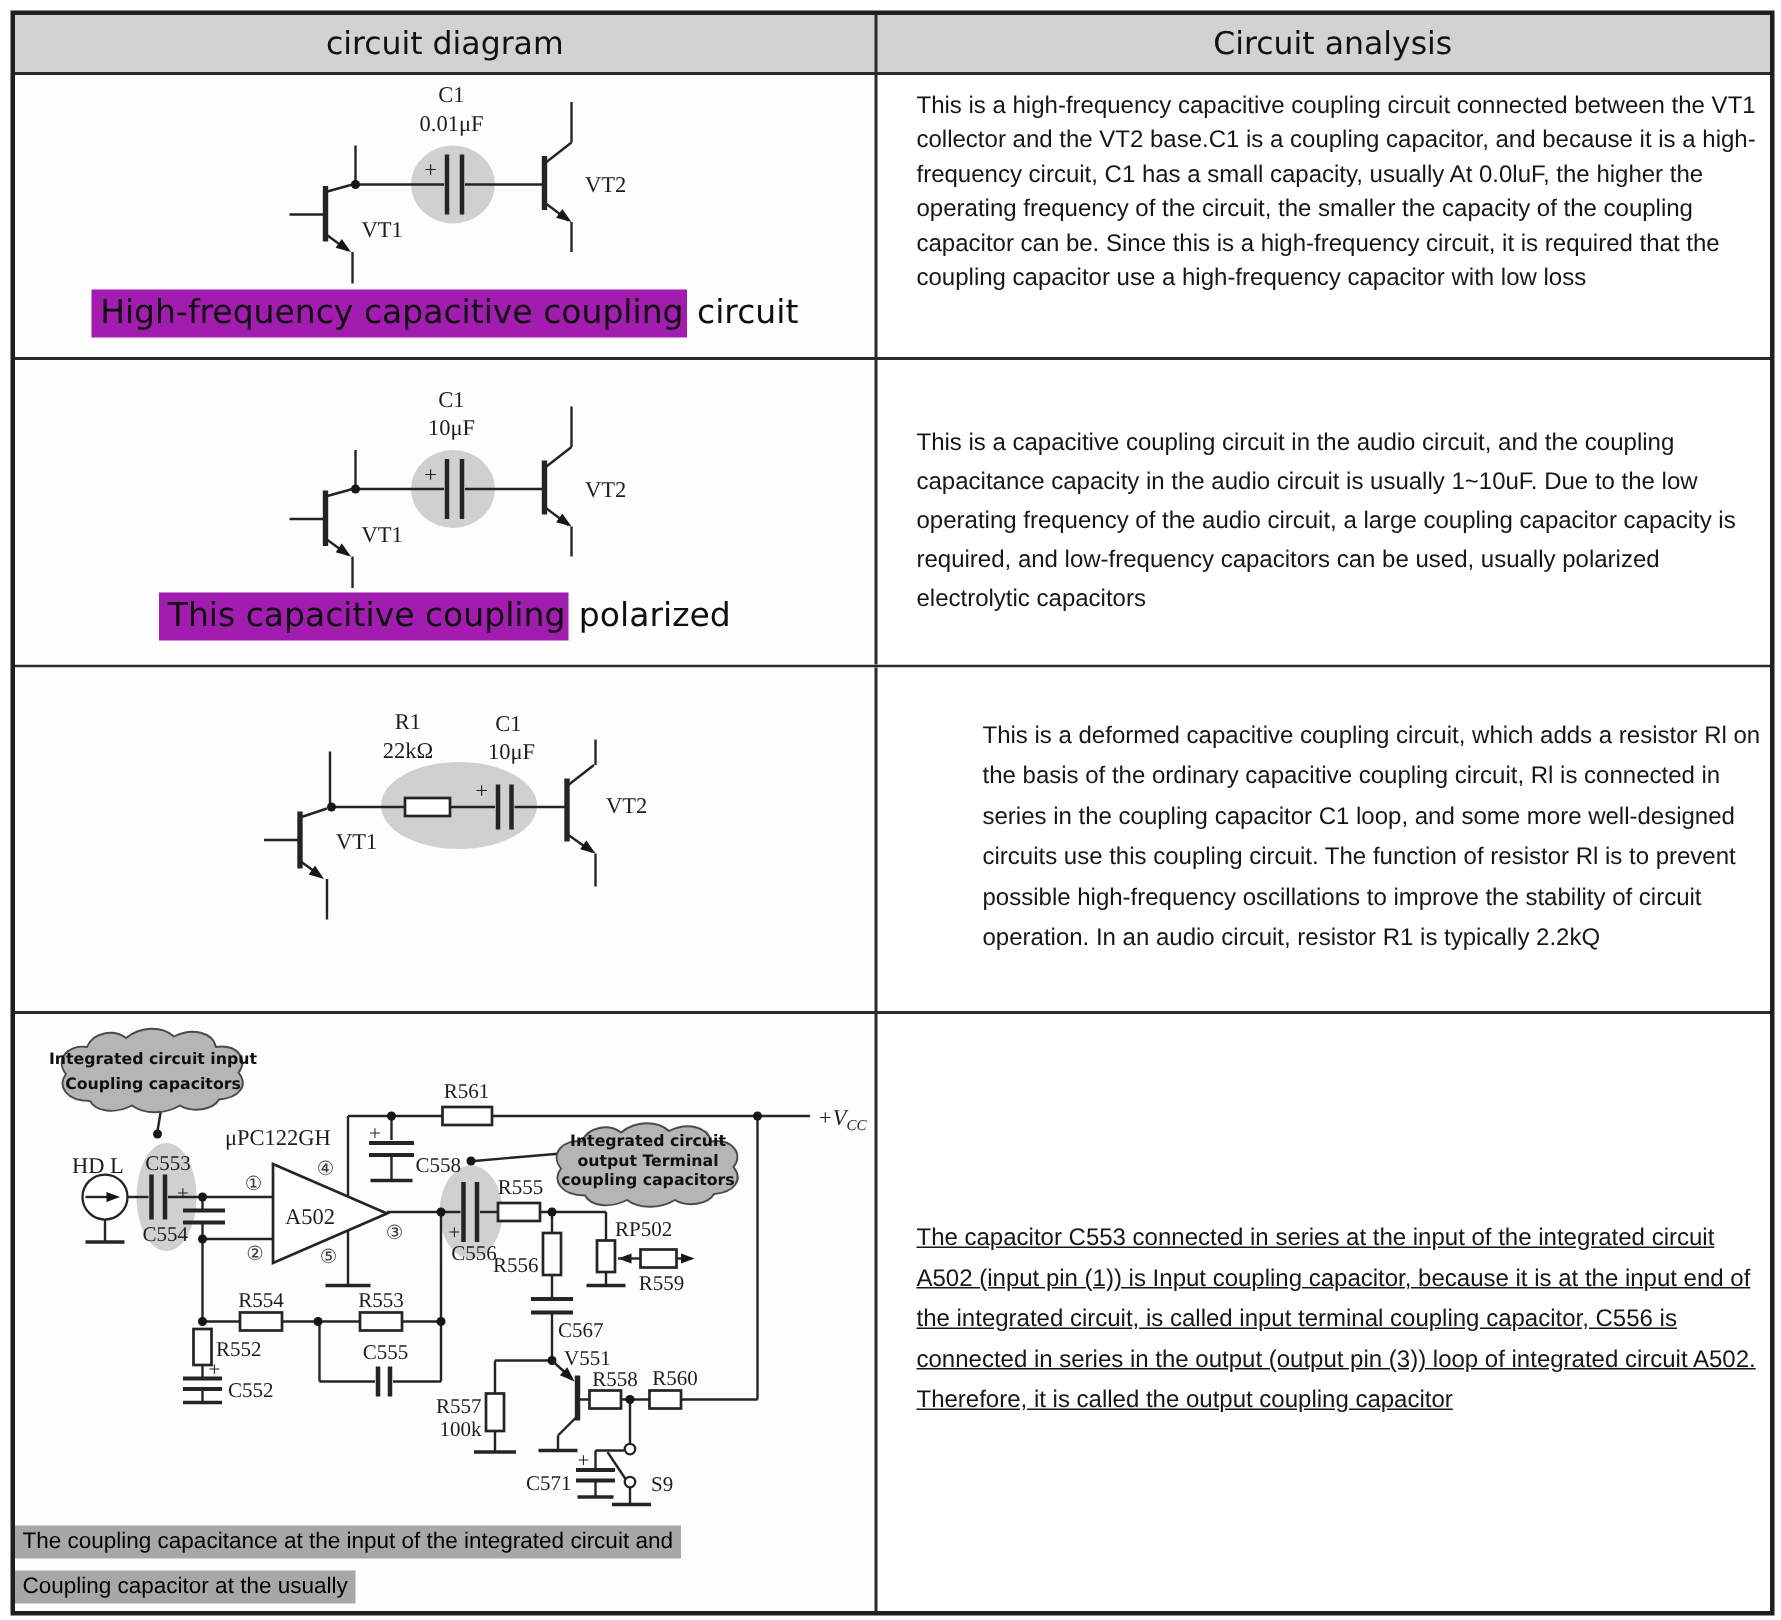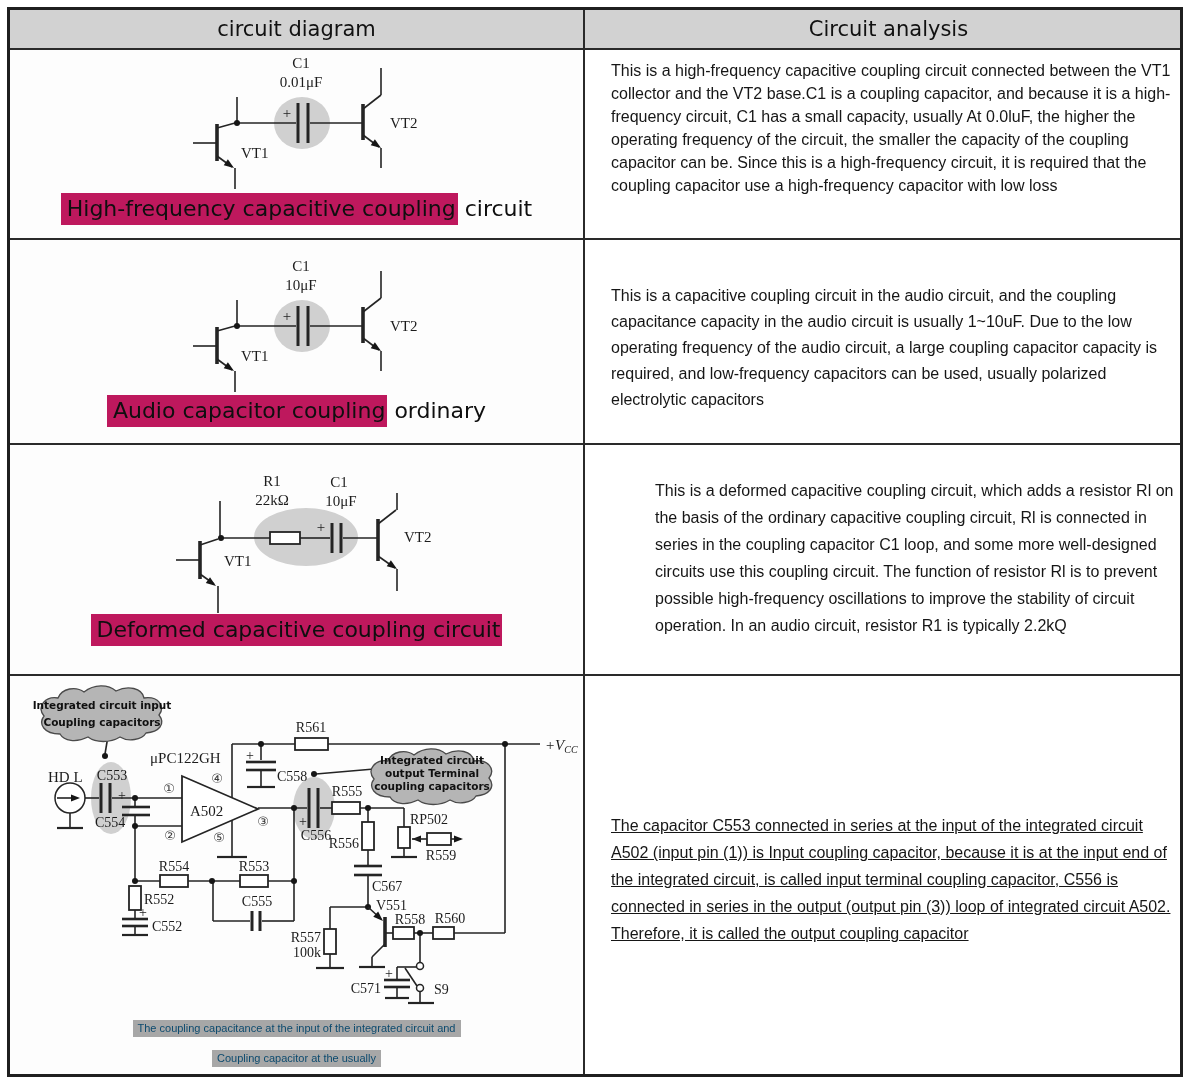--- a/index.html
+++ b/index.html
@@ -15,22 +15,22 @@
   .row{display:flex;border-bottom:2px solid #2a2a2a;flex:none;}
   .row:last-child{border-bottom:none;flex:1;}
   .dcell{width:573px;border-right:2px solid #2a2a2a;position:relative;background:#fdfdfd;}
   .acell{flex:1;background:#fff;}
   .atext{font-size:16px;color:#161616;padding-left:26px;padding-right:3px;}
   .lh1{line-height:23px;padding-top:9px;}
   .lh2{line-height:26px;padding-top:43px;}
   .lh3{line-height:27px;padding-top:32px;margin-left:44px;}
   .lh4{line-height:27px;padding-top:136px;text-decoration:underline;}
   .caption{text-align:center;font-family:"DejaVu Sans",sans-serif;font-size:22px;color:#0f0f0f;}
-  .caption .hl{background:#be185d;padding:3px 2px 4px 6px;}
-  .cap4{font-family:"Liberation Sans",sans-serif;font-size:11px;line-height:30px;text-align:center;color:#0c4a6e;}
+  .caption .hl{background:#a21caf;padding:3px 2px 4px 6px;}
+  .cap4{font-family:"Liberation Sans",sans-serif;font-size:15px;line-height:30px;color:#000000;}
   .cap4 span{background:#a7a7a7;padding:2px 5px 3px 5px;}
   svg{display:block;}
   .w{stroke:#242424;stroke-width:1.6;fill:none;}
   .bar{stroke:#242424;stroke-width:3.6;fill:none;}
   .pl{stroke:#242424;stroke-width:3;fill:none;}
   .plh{stroke:#242424;stroke-width:2.6;fill:none;}
   .cmp{fill:#ffffff;stroke:#242424;stroke-width:1.8;}
   .dot{fill:#161616;stroke:none;}
   .ah{fill:#161616;stroke:none;}
   .gnd{stroke:#242424;stroke-width:2.2;fill:none;}
@@ -130,21 +130,21 @@
           <line class="w" x1="353" y1="98" x2="369" y2="110"></line>
           <polygon class="ah" points="0,0 -10,-3.6 -10,3.6" transform="translate(371,111) rotate(35)"></polygon>
           <line class="w" x1="371" y1="111" x2="371" y2="131"></line>
         </g>
         <text class="ser" x="291" y="31" text-anchor="middle">C1</text>
         <text class="ser" x="291" y="50" text-anchor="middle">10μF</text>
         <text class="ser" x="231" y="121">VT1</text>
         <text class="ser" x="380" y="91">VT2</text>
       </svg>
       <div class="caption">
-        <span class="hl">Audio capacitor coupling</span><span> ordinary</span>
+        <span class="hl">This capacitive coupling</span><span> polarized</span>
       </div>
     </div>
     <div class="acell">
       <div class="atext lh2">This is a capacitive coupling circuit in the audio circuit, and the coupling capacitance capacity in the audio circuit is usually 1~10uF. Due to the low operating frequency of the audio circuit, a large coupling capacitor capacity is required, and low-frequency capacitors can be used, usually polarized electrolytic capacitors</div>
     </div>
   </div>
 
   <div class="row" style="height:229px;">
     <div class="dcell">
       <svg width="573" height="172" viewBox="0 0 573 172">
@@ -178,23 +178,20 @@
           <polygon class="ah" points="0,0 -10,-3.6 -10,3.6" transform="translate(387,124) rotate(35)"></polygon>
           <line class="w" x1="387" y1="124" x2="387" y2="146"></line>
         </g>
         <text class="ser" x="262" y="41" text-anchor="middle">R1</text>
         <text class="ser" x="262" y="60" text-anchor="middle">22kΩ</text>
         <text class="ser" x="329" y="42" text-anchor="middle">C1</text>
         <text class="ser" x="331" y="61" text-anchor="middle">10μF</text>
         <text class="ser" x="214" y="121">VT1</text>
         <text class="ser" x="394" y="97">VT2</text>
       </svg>
-      <div class="caption">
-        <span class="hl">Deformed capacitive coupling circuit</span><span></span>
-      </div>
     </div>
     <div class="acell">
       <div class="atext lh3">This is a deformed capacitive coupling circuit, which adds a resistor Rl on the basis of the ordinary capacitive coupling circuit, Rl is connected in series in the coupling capacitor C1 loop, and some more well-designed circuits use this coupling circuit. The function of resistor Rl is to prevent possible high-frequency oscillations to improve the stability of circuit operation. In an audio circuit, resistor R1 is typically 2.2kQ</div>
     </div>
   </div>
 
   <div class="row">
     <div class="dcell">
       <svg width="573" height="337" viewBox="0 0 573 337">
 

